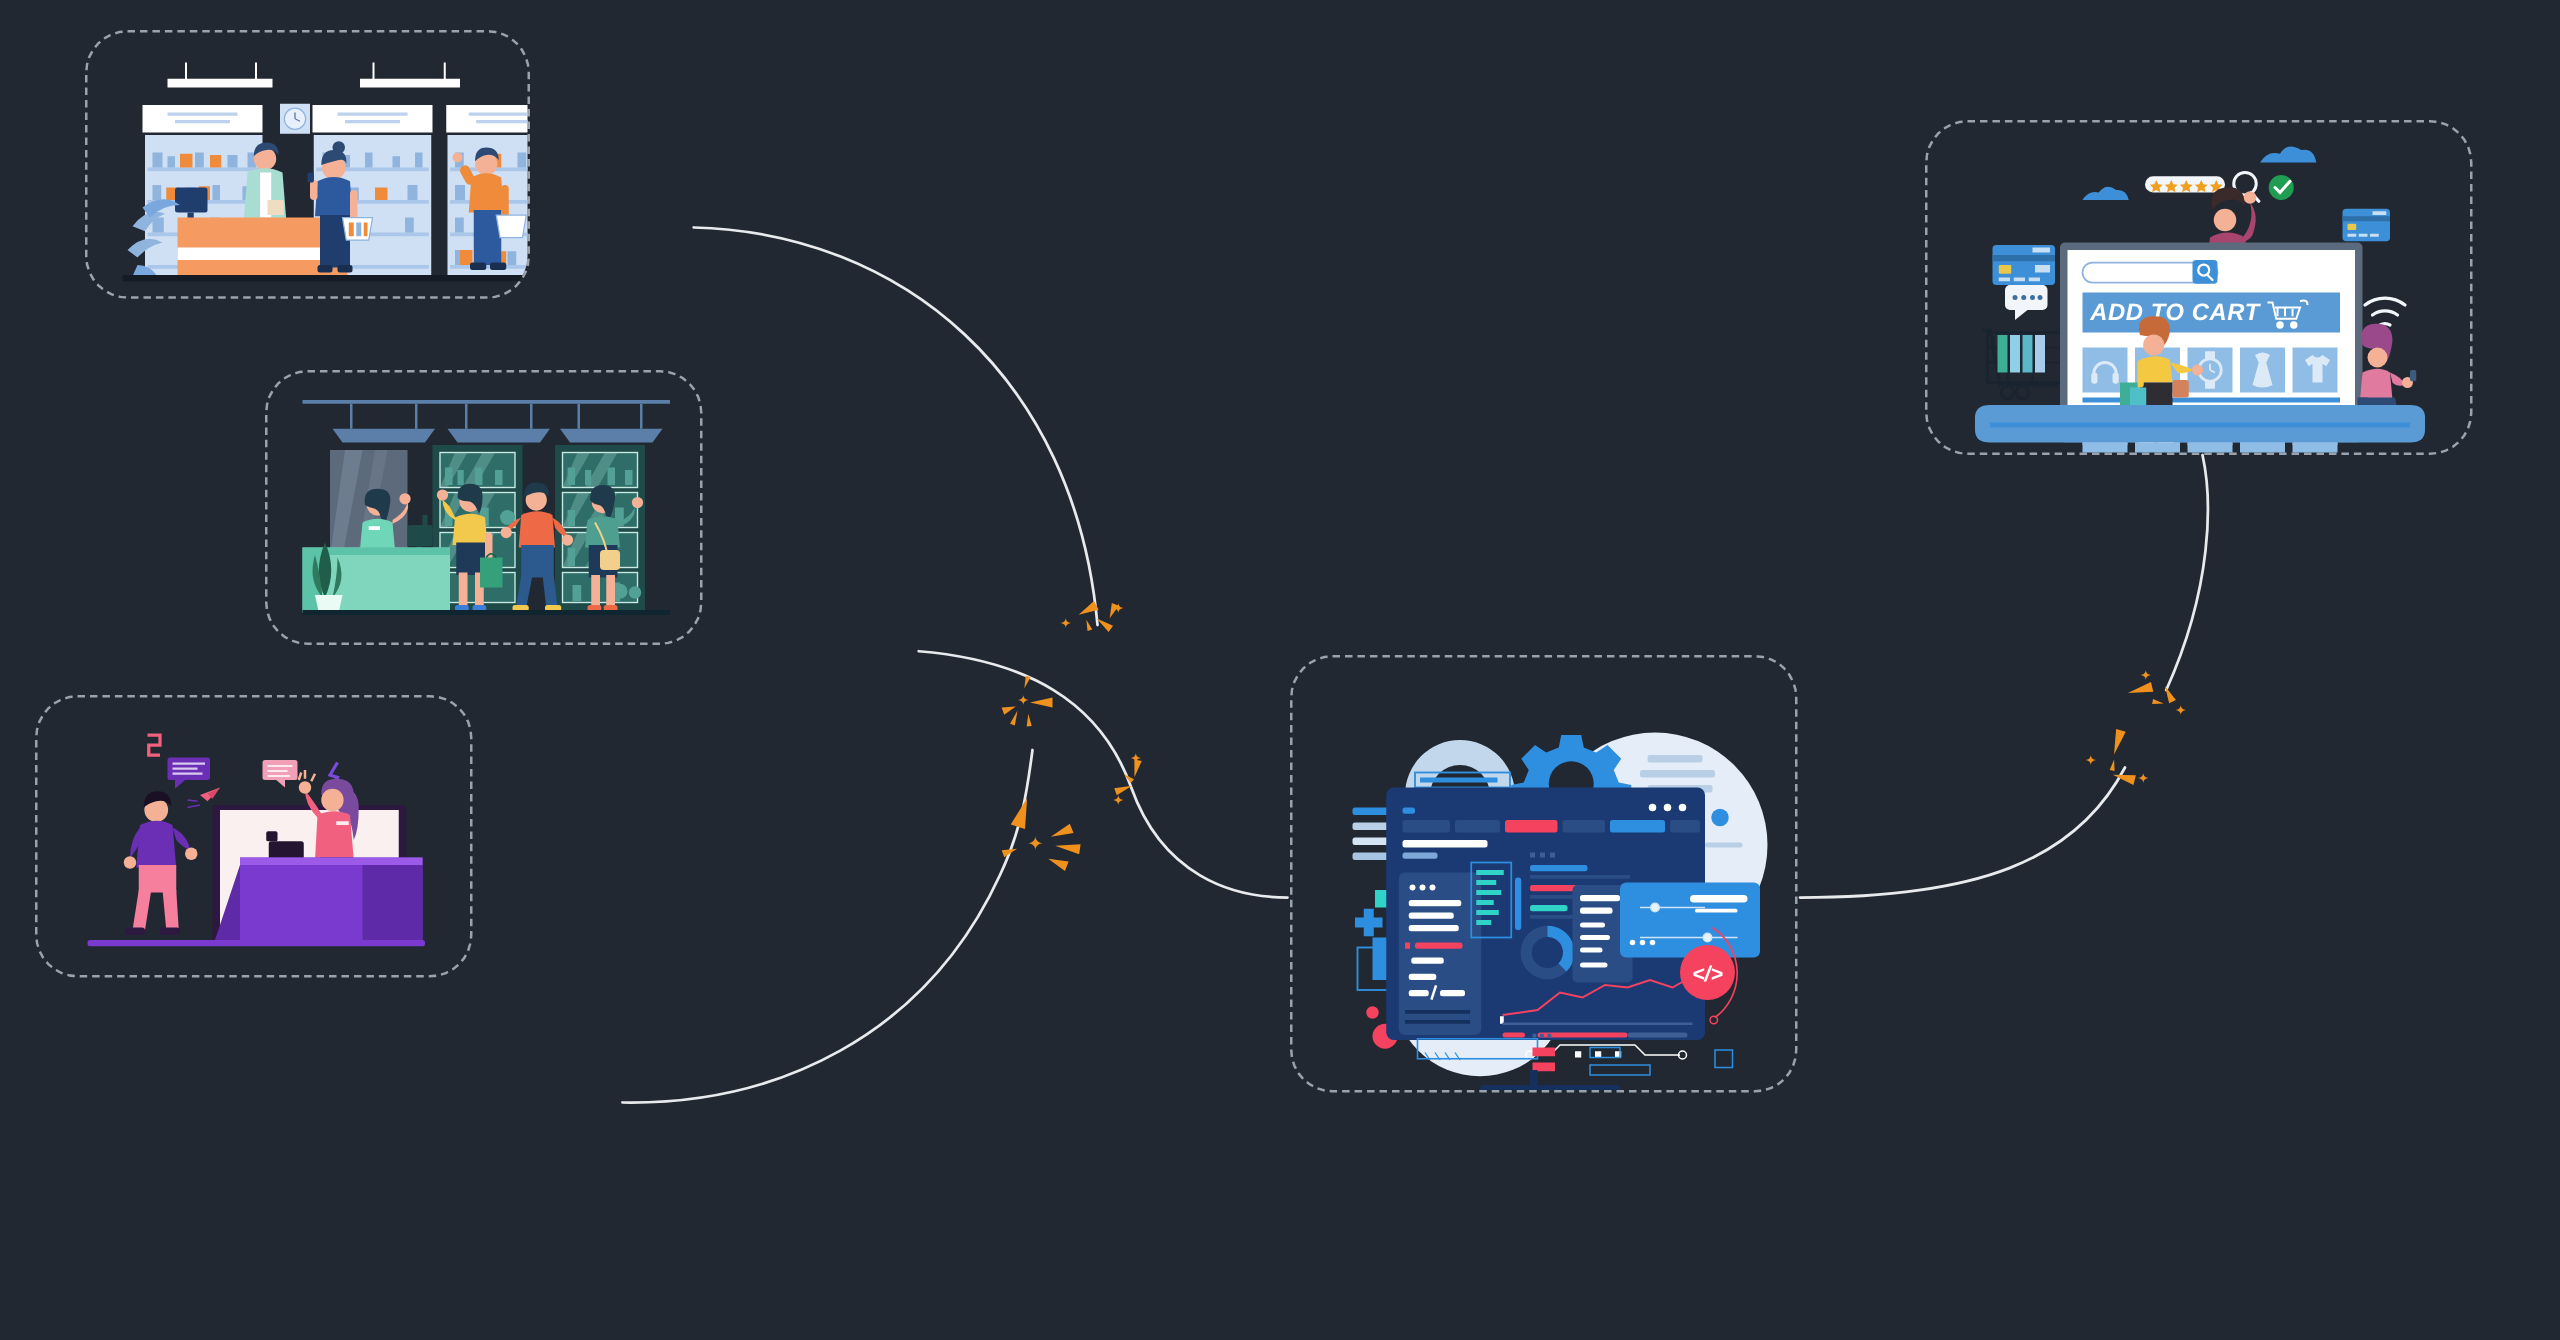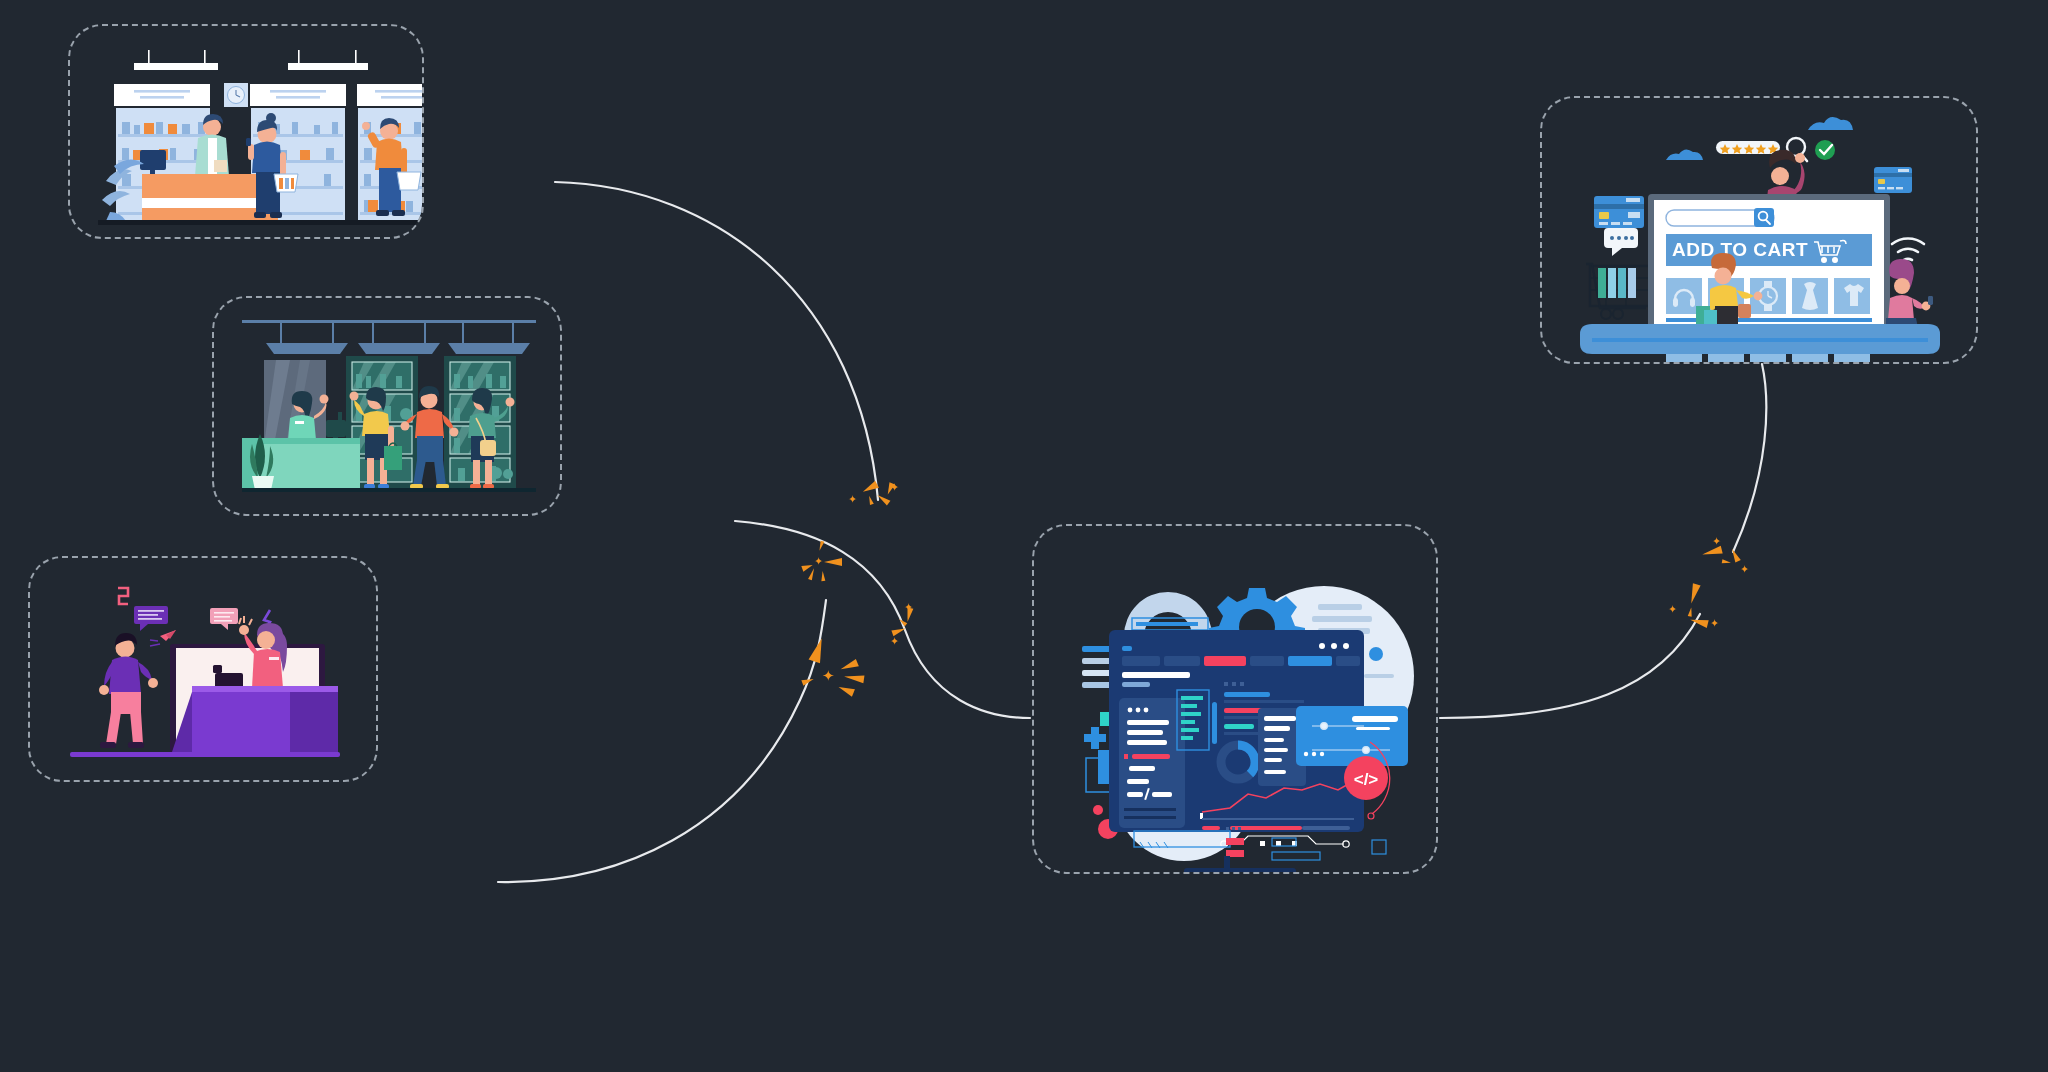--- a/index.html
+++ b/index.html
@@ -10,21 +10,21 @@
     overflow: hidden;
   }
   #stage { position: relative; width: 2048px; height: 1072px; background: #212831; }
 
   .panel {
     position: absolute;
     border: 2px dashed #9aa3ad;
     border-radius: 34px;
     background: transparent;
   }
-  .panel-inner { position: absolute; inset: 0; overflow: hidden; border-radius: 32px; }
+  .panel-inner { position: absolute; inset: 0; overflow: hidden; border-radius: 32px; font-style: italic; }
 
   .connectors { position: absolute; inset: 0; pointer-events: none; }
 
   .sparkle-group { position: absolute; }
   .spk { position: absolute; background: #f0911e; }
   .spk.tri { width: 0; height: 0; background: transparent;
              border-style: solid; border-color: transparent; }
   .xmark { position:absolute; color:#f0911e; font-size:11px; line-height:11px;
            font-family:"Liberation Sans", sans-serif; }
 

